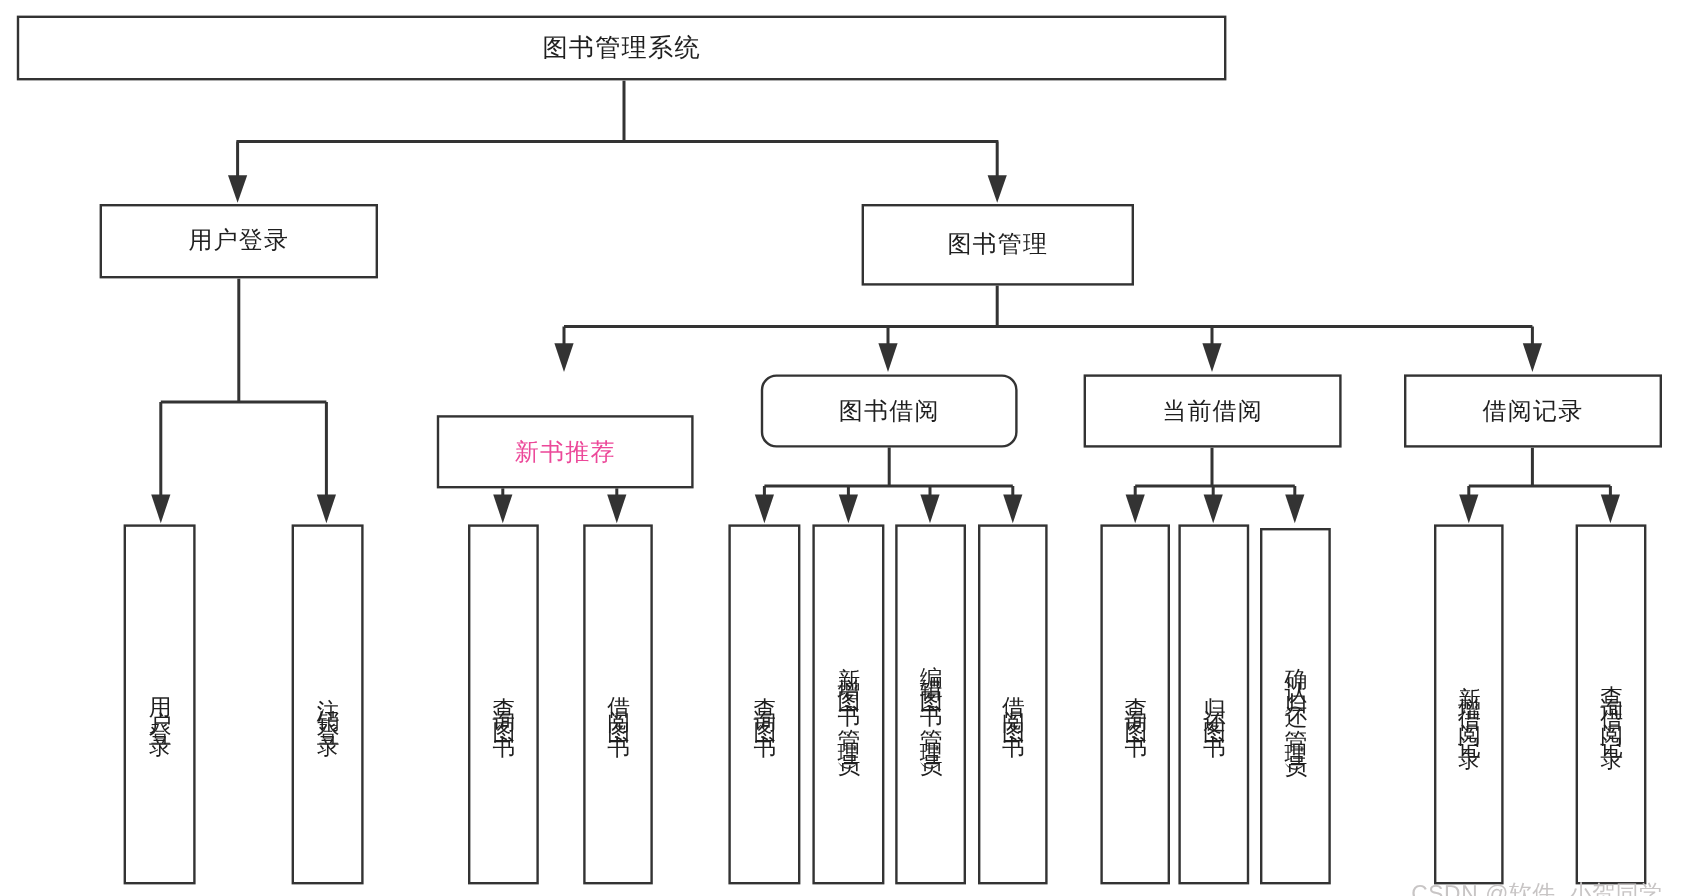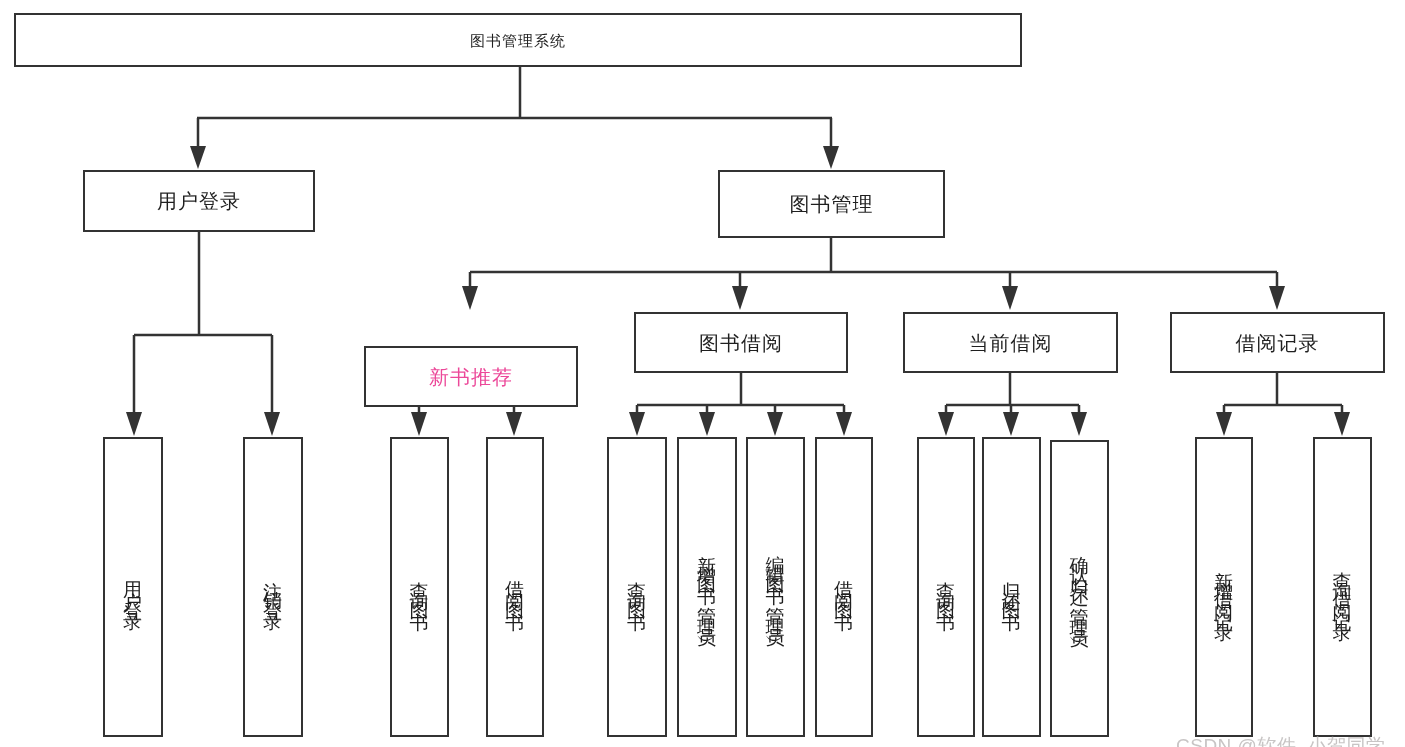--- a/index.html
+++ b/index.html
@@ -32,21 +32,21 @@
     justify-content: center;
     color: #1f1f1f;
   }
   .box-h span {
     font-size: 20px;
     letter-spacing: 1px;
     line-height: 1;
     white-space: nowrap;
   }
   .box-root span {
-    font-size: 15px;
+    font-size: 21px;
     text-align: center;
   }
   .box-v span {
     writing-mode: vertical-rl;
     text-orientation: mixed;
     font-size: 19px;
     letter-spacing: 0.55em;
     line-height: 1;
     white-space: nowrap;
   }
@@ -120,21 +120,21 @@
   <div class="box box-h" style="left: 83px; top: 170px; width: 232px; height: 62px; border-color: rgb(51, 51, 51); color: rgb(31, 31, 31);">
     <span>用户登录</span>
   </div>
   <div class="box box-h" style="left: 718px; top: 170px; width: 227px; height: 68px; border-color: rgb(51, 51, 51); color: rgb(31, 31, 31);">
     <span>图书管理</span>
   </div>
 
   <div class="box box-h" style="left: 364px; top: 312px; width: 214px; height: 61px; border-color: rgb(51, 51, 51); color: #ec4899; margin-top: 34px;">
     <span>新书推荐</span>
   </div>
-  <div class="box box-h" style="left: 634px; top: 312px; width: 214px; height: 61px; border-color: rgb(51, 51, 51); color: rgb(31, 31, 31);">
+  <div class="box box-h" style="left: 634px; top: 312px; width: 214px; height: 61px; border-color: rgb(51, 51, 51); color: rgb(31, 31, 31); border-radius: 13px;">
     <span>图书借阅</span>
   </div>
   <div class="box box-h" style="left: 1170px; top: 312px; width: 215px; height: 61px; border-color: rgb(51, 51, 51); color: rgb(31, 31, 31);">
     <span>借阅记录</span>
   </div>
   <div class="box box-h" style="left: 903px; top: 312px; width: 215px; height: 61px; border-color: rgb(51, 51, 51); color: rgb(31, 31, 31);">
     <span>当前借阅</span>
   </div>
 
   <div class="box box-v" style="left: 103px; top: 437px; width: 60px; height: 300px; border-color: rgb(51, 51, 51); color: rgb(31, 31, 31);">

